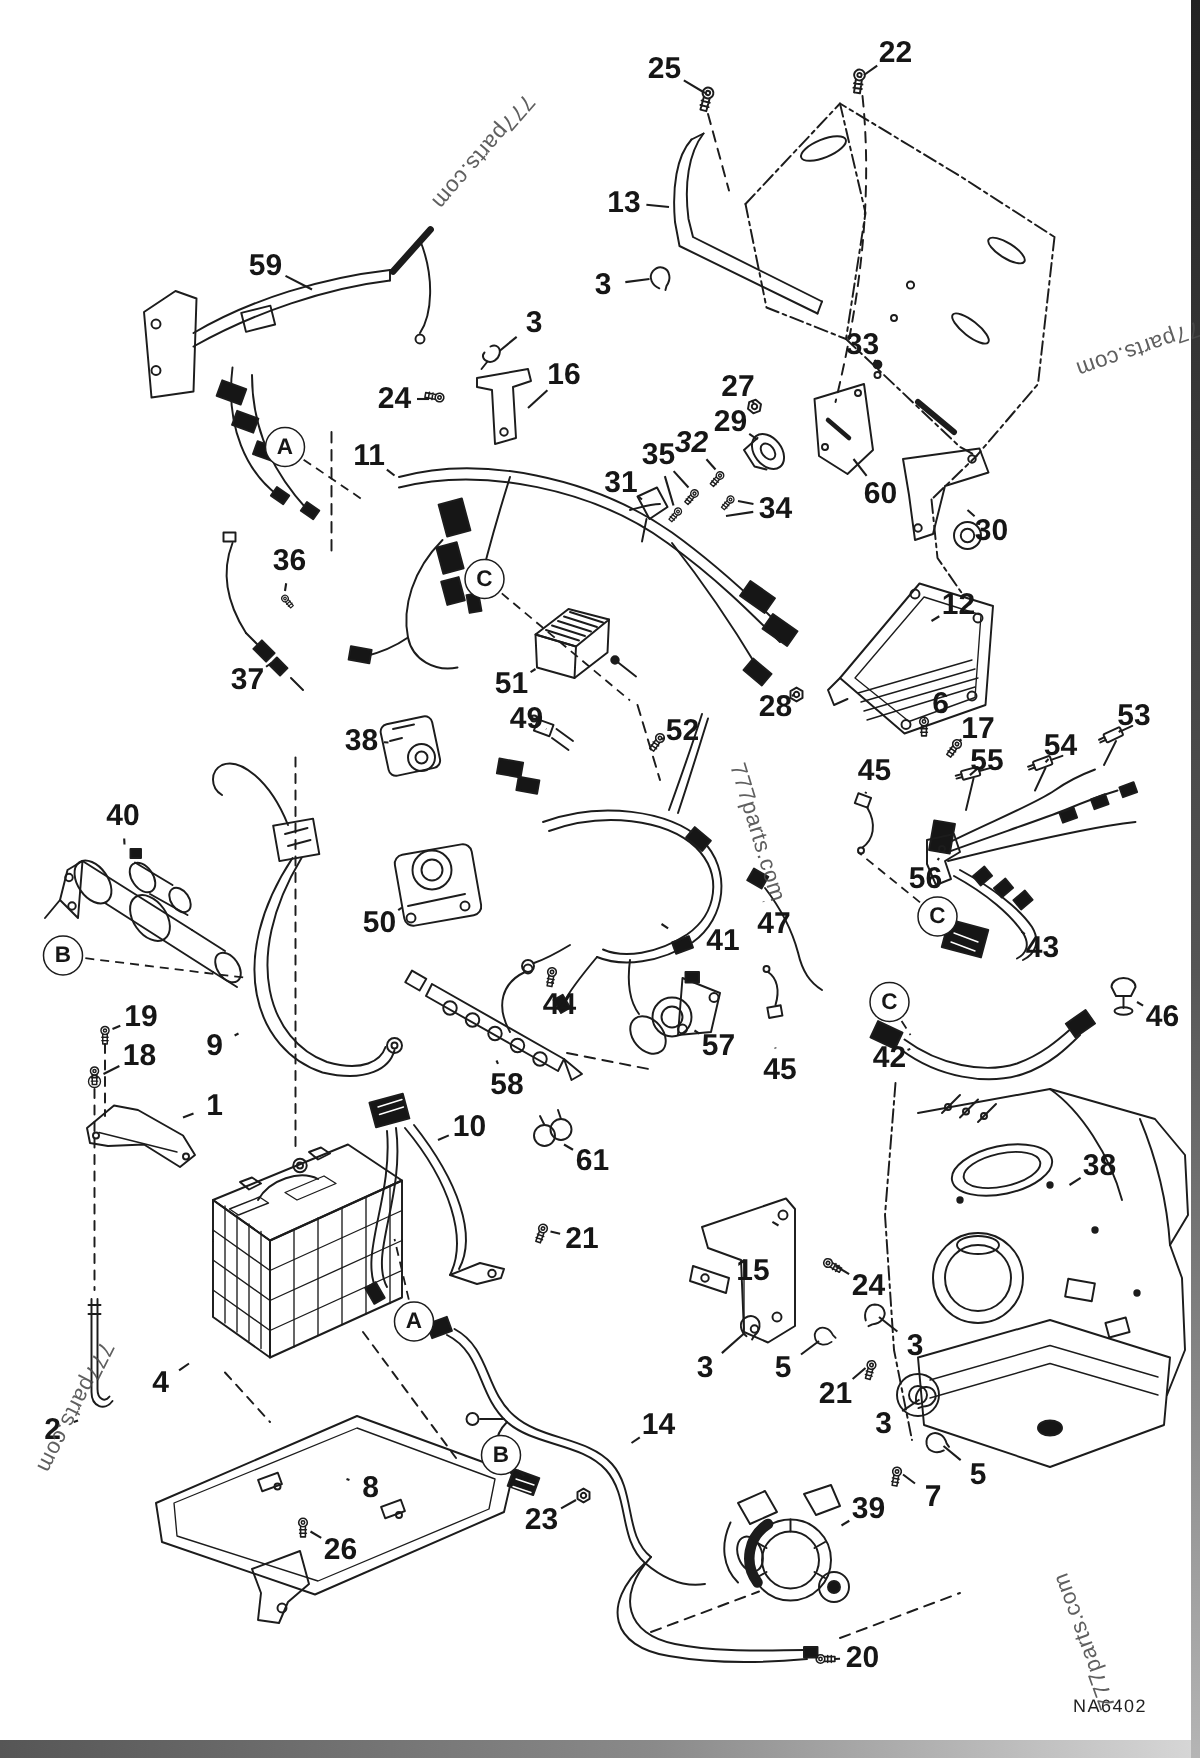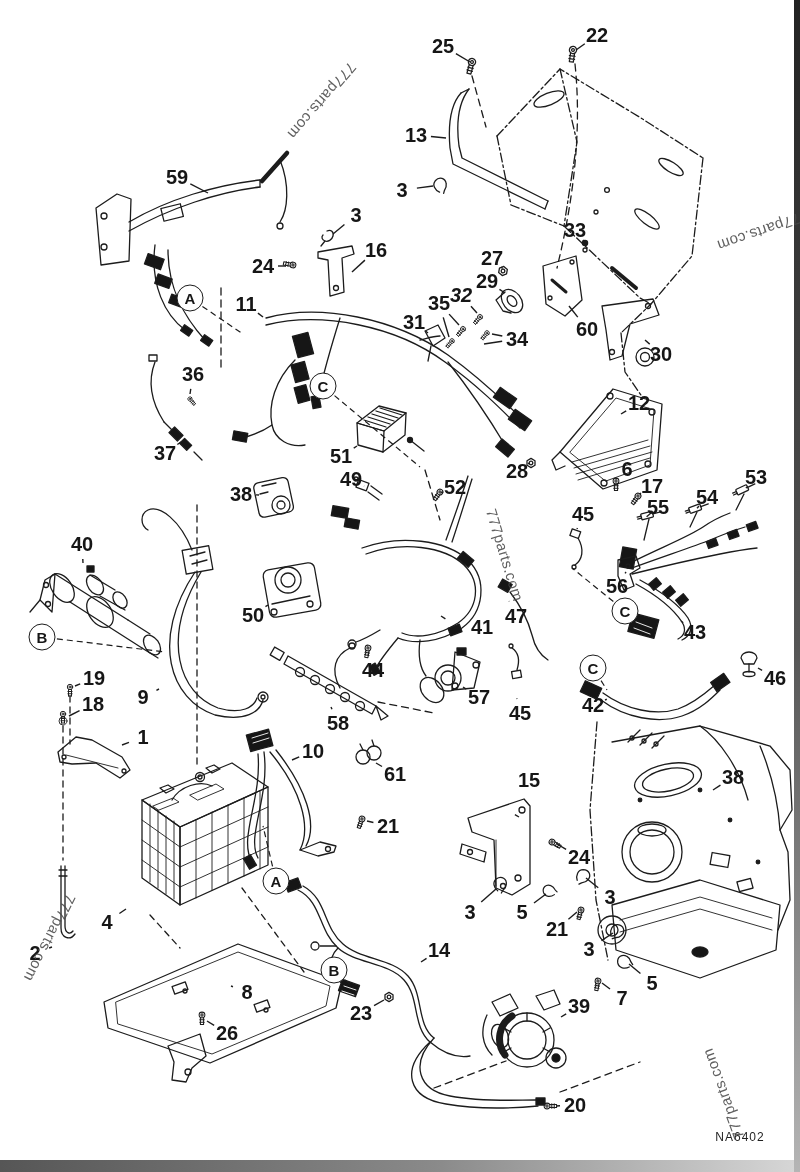--- a/index.html
+++ b/index.html
@@ -606,21 +606,21 @@
     <div class="callout" style="left: 479px; top: 697px;">57</div>
     <div class="callout" style="left: 520px; top: 713px;">45</div>
     <div class="callout" style="left: 593px; top: 705px;">42</div>
     <div class="callout" style="left: 775px; top: 678px;">46</div>
     <div class="callout" style="left: 338px; top: 723px;">58</div>
     <div class="callout" style="left: 143px; top: 737px;">1</div>
     <div class="callout" style="left: 313px; top: 751px;">10</div>
     <div class="callout" style="left: 395px; top: 774px;">61</div>
     <div class="callout" style="left: 388px; top: 826px;">21</div>
     <div class="callout" style="left: 733px; top: 777px;">38</div>
-    <div class="callout" style="left: 502px; top: 780px; margin-left: 27px;">15</div>
+    <div class="callout" style="left: 502px; top: 847px;">15</div>
     <div class="callout" style="left: 35px; top: 953px;">2</div>
     <div class="callout" style="left: 107px; top: 922px;">4</div>
     <div class="callout" style="left: 579px; top: 857px;">24</div>
     <div class="callout" style="left: 610px; top: 897px;">3</div>
     <div class="callout" style="left: 522px; top: 912px;">5</div>
     <div class="callout" style="left: 470px; top: 912px;">3</div>
     <div class="callout" style="left: 557px; top: 929px;">21</div>
     <div class="callout" style="left: 589px; top: 949px;">3</div>
     <div class="callout" style="left: 652px; top: 983px;">5</div>
     <div class="callout" style="left: 622px; top: 998px;">7</div>

